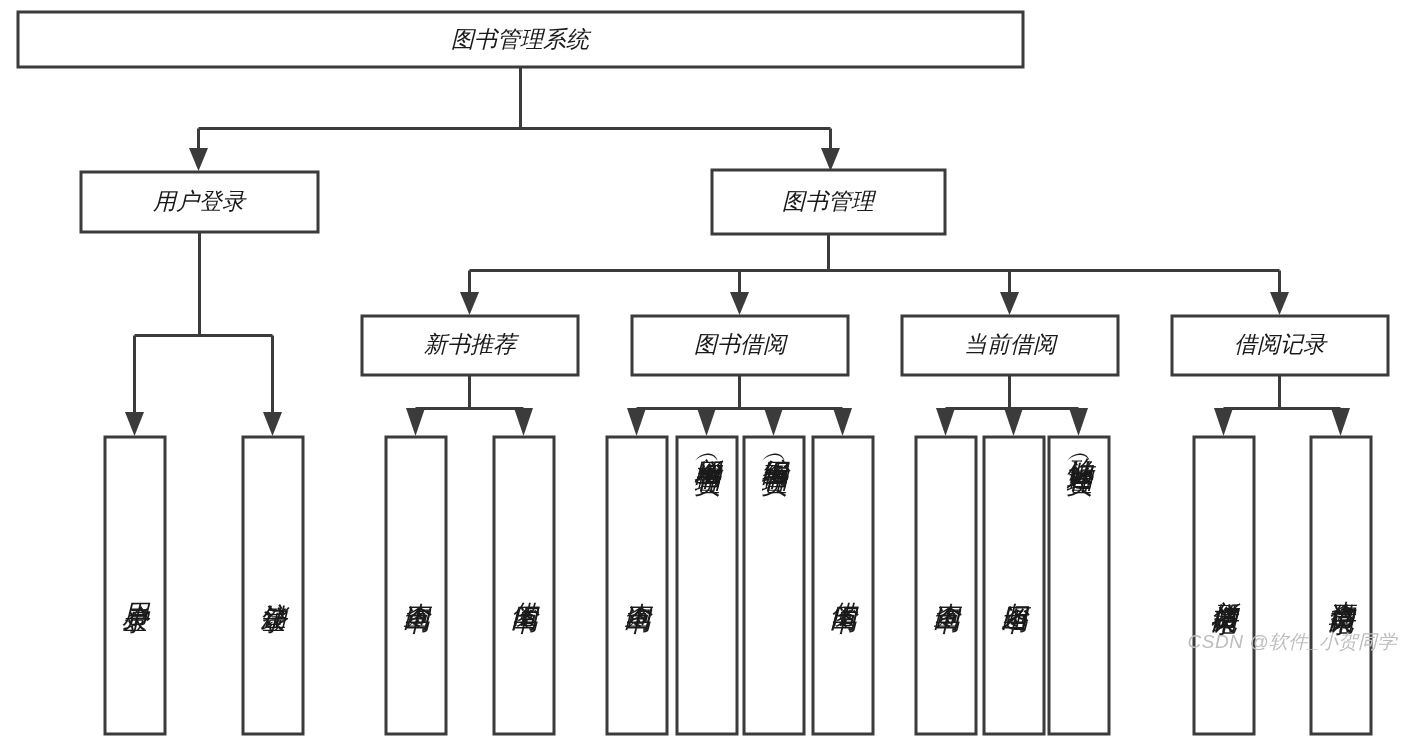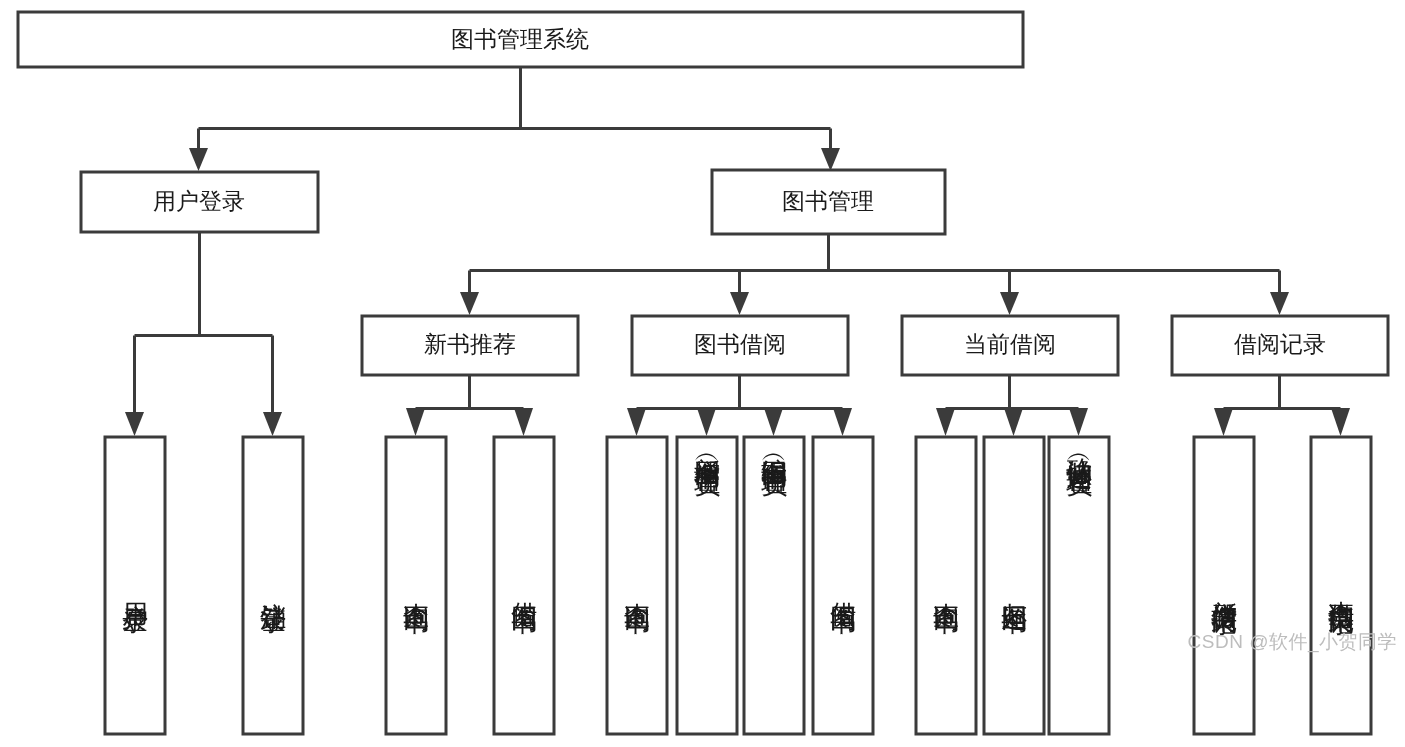--- a/index.html
+++ b/index.html
@@ -13,20 +13,21 @@
     font-family: "Liberation Sans", "DejaVu Sans", sans-serif;
     overflow: hidden;
     position: relative;
   }
   #diagram-root {
     position: absolute;
     left: 0;
     top: 0;
     width: 1405px;
     height: 659px;
+    font-style: italic;
   }
   svg.diagram {
     display: block;
     width: 1405px;
     height: 747px;
   }
   .node-box {
     fill: #ffffff;
     stroke: #3b3b3b;
     stroke-width: 3;

